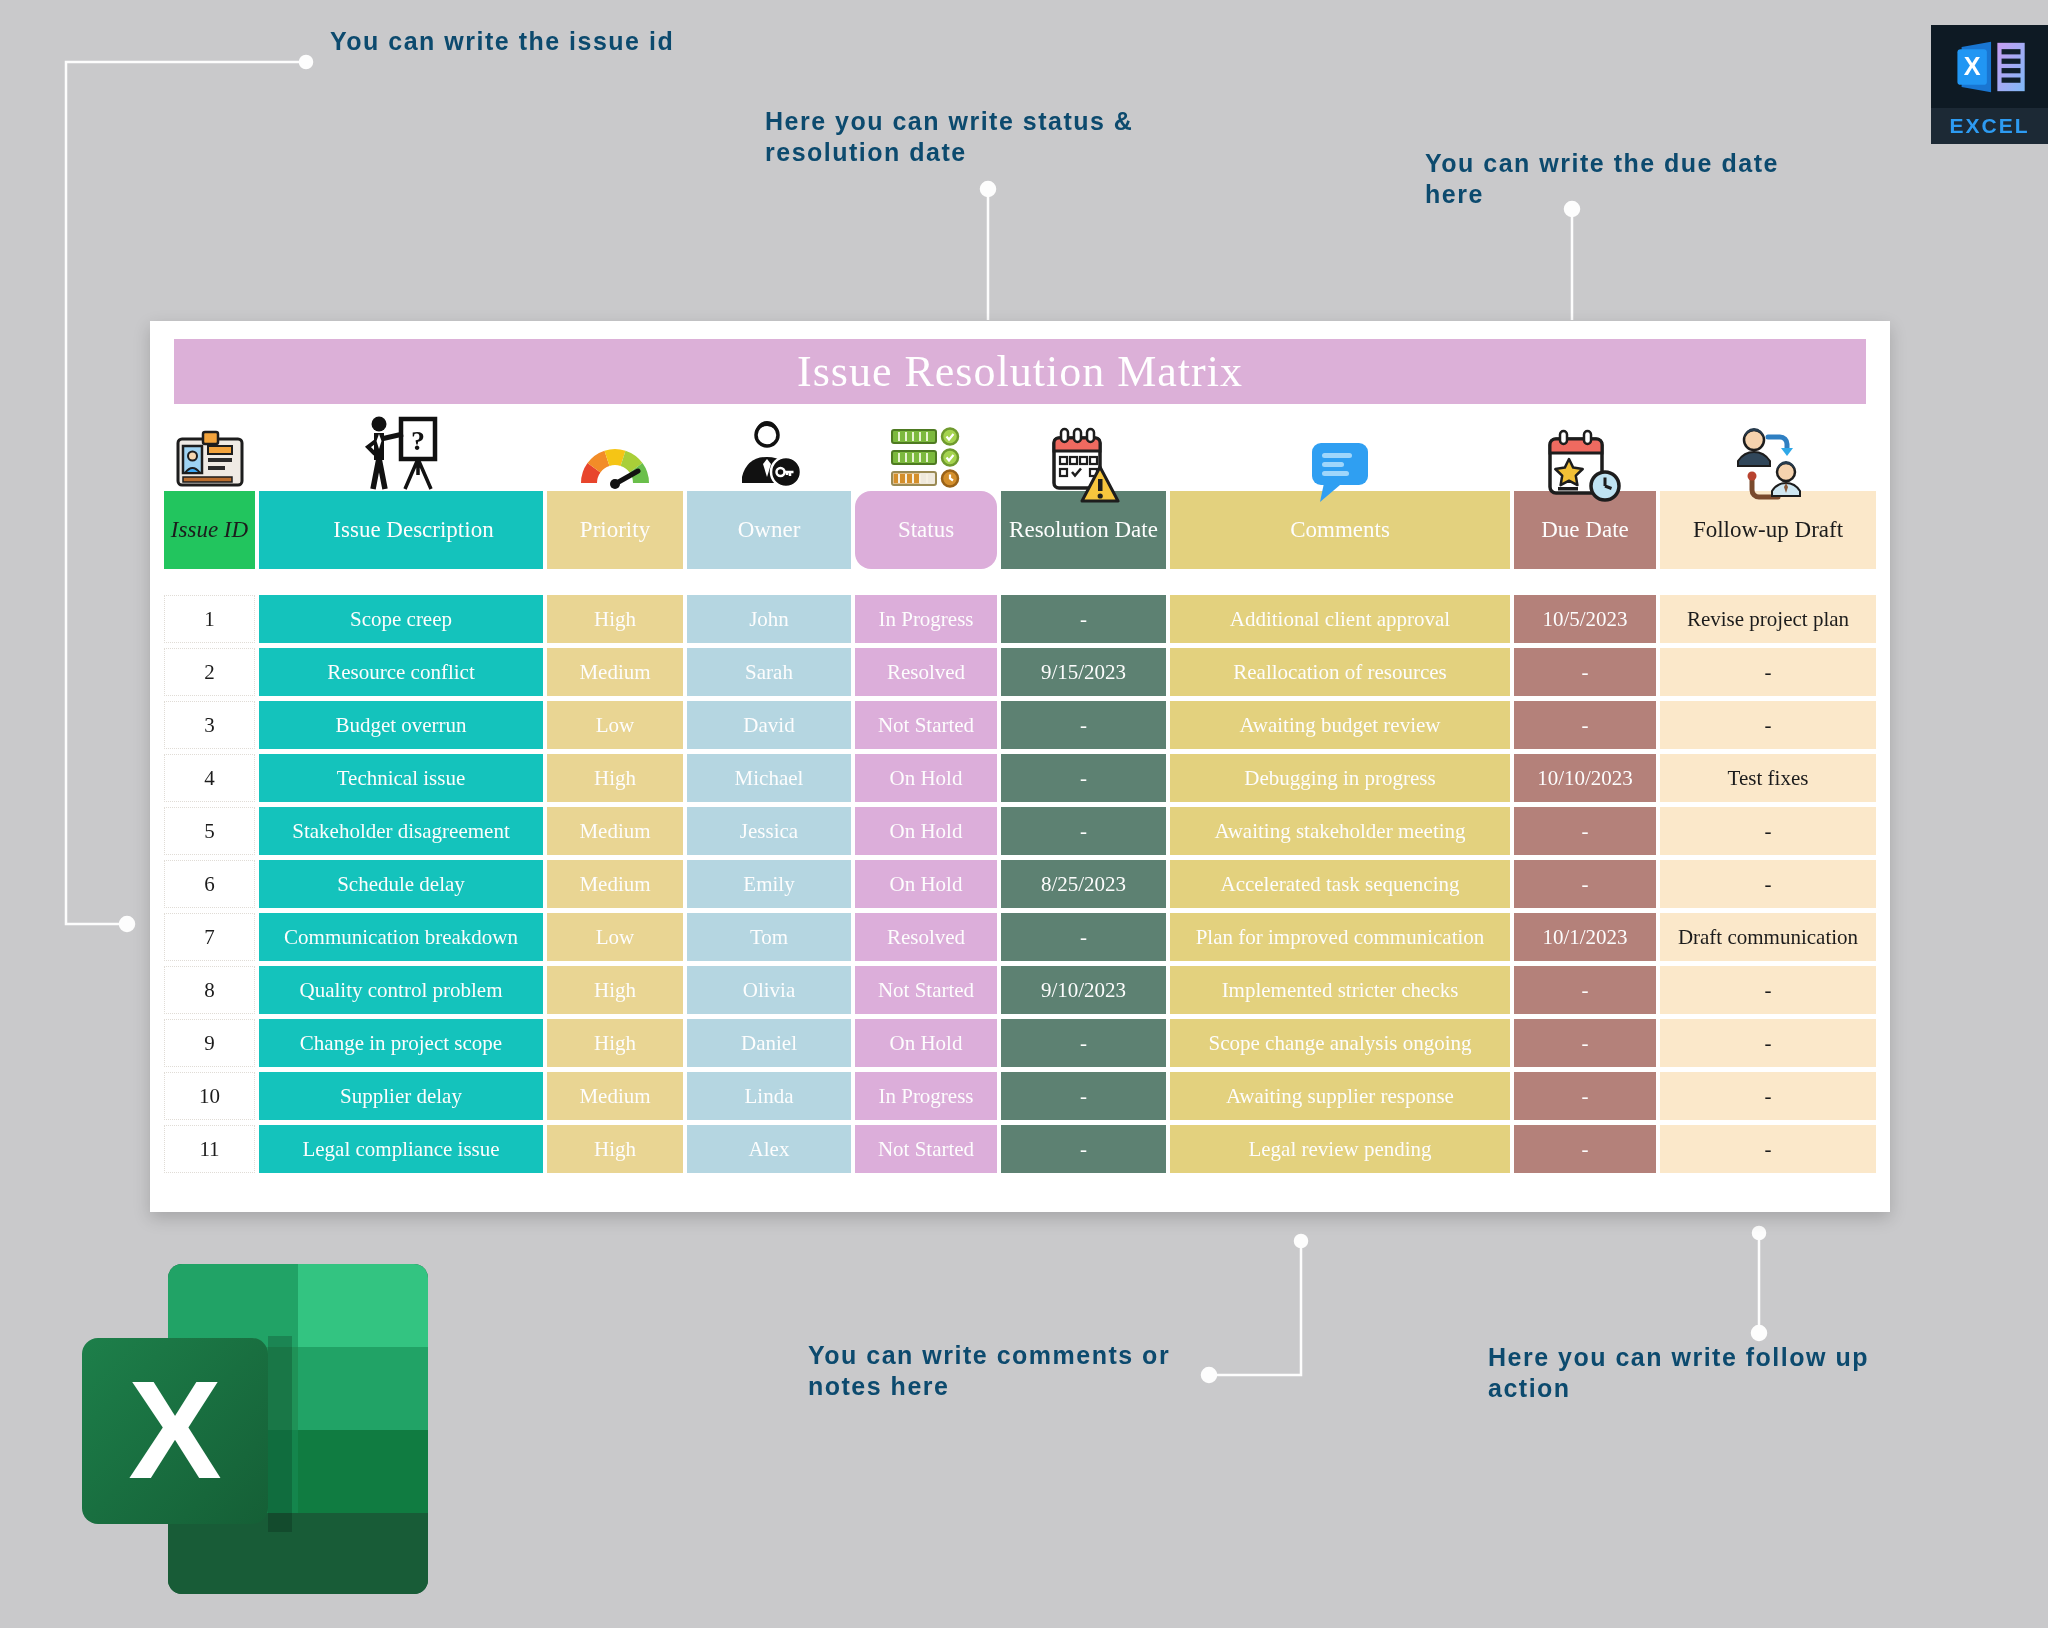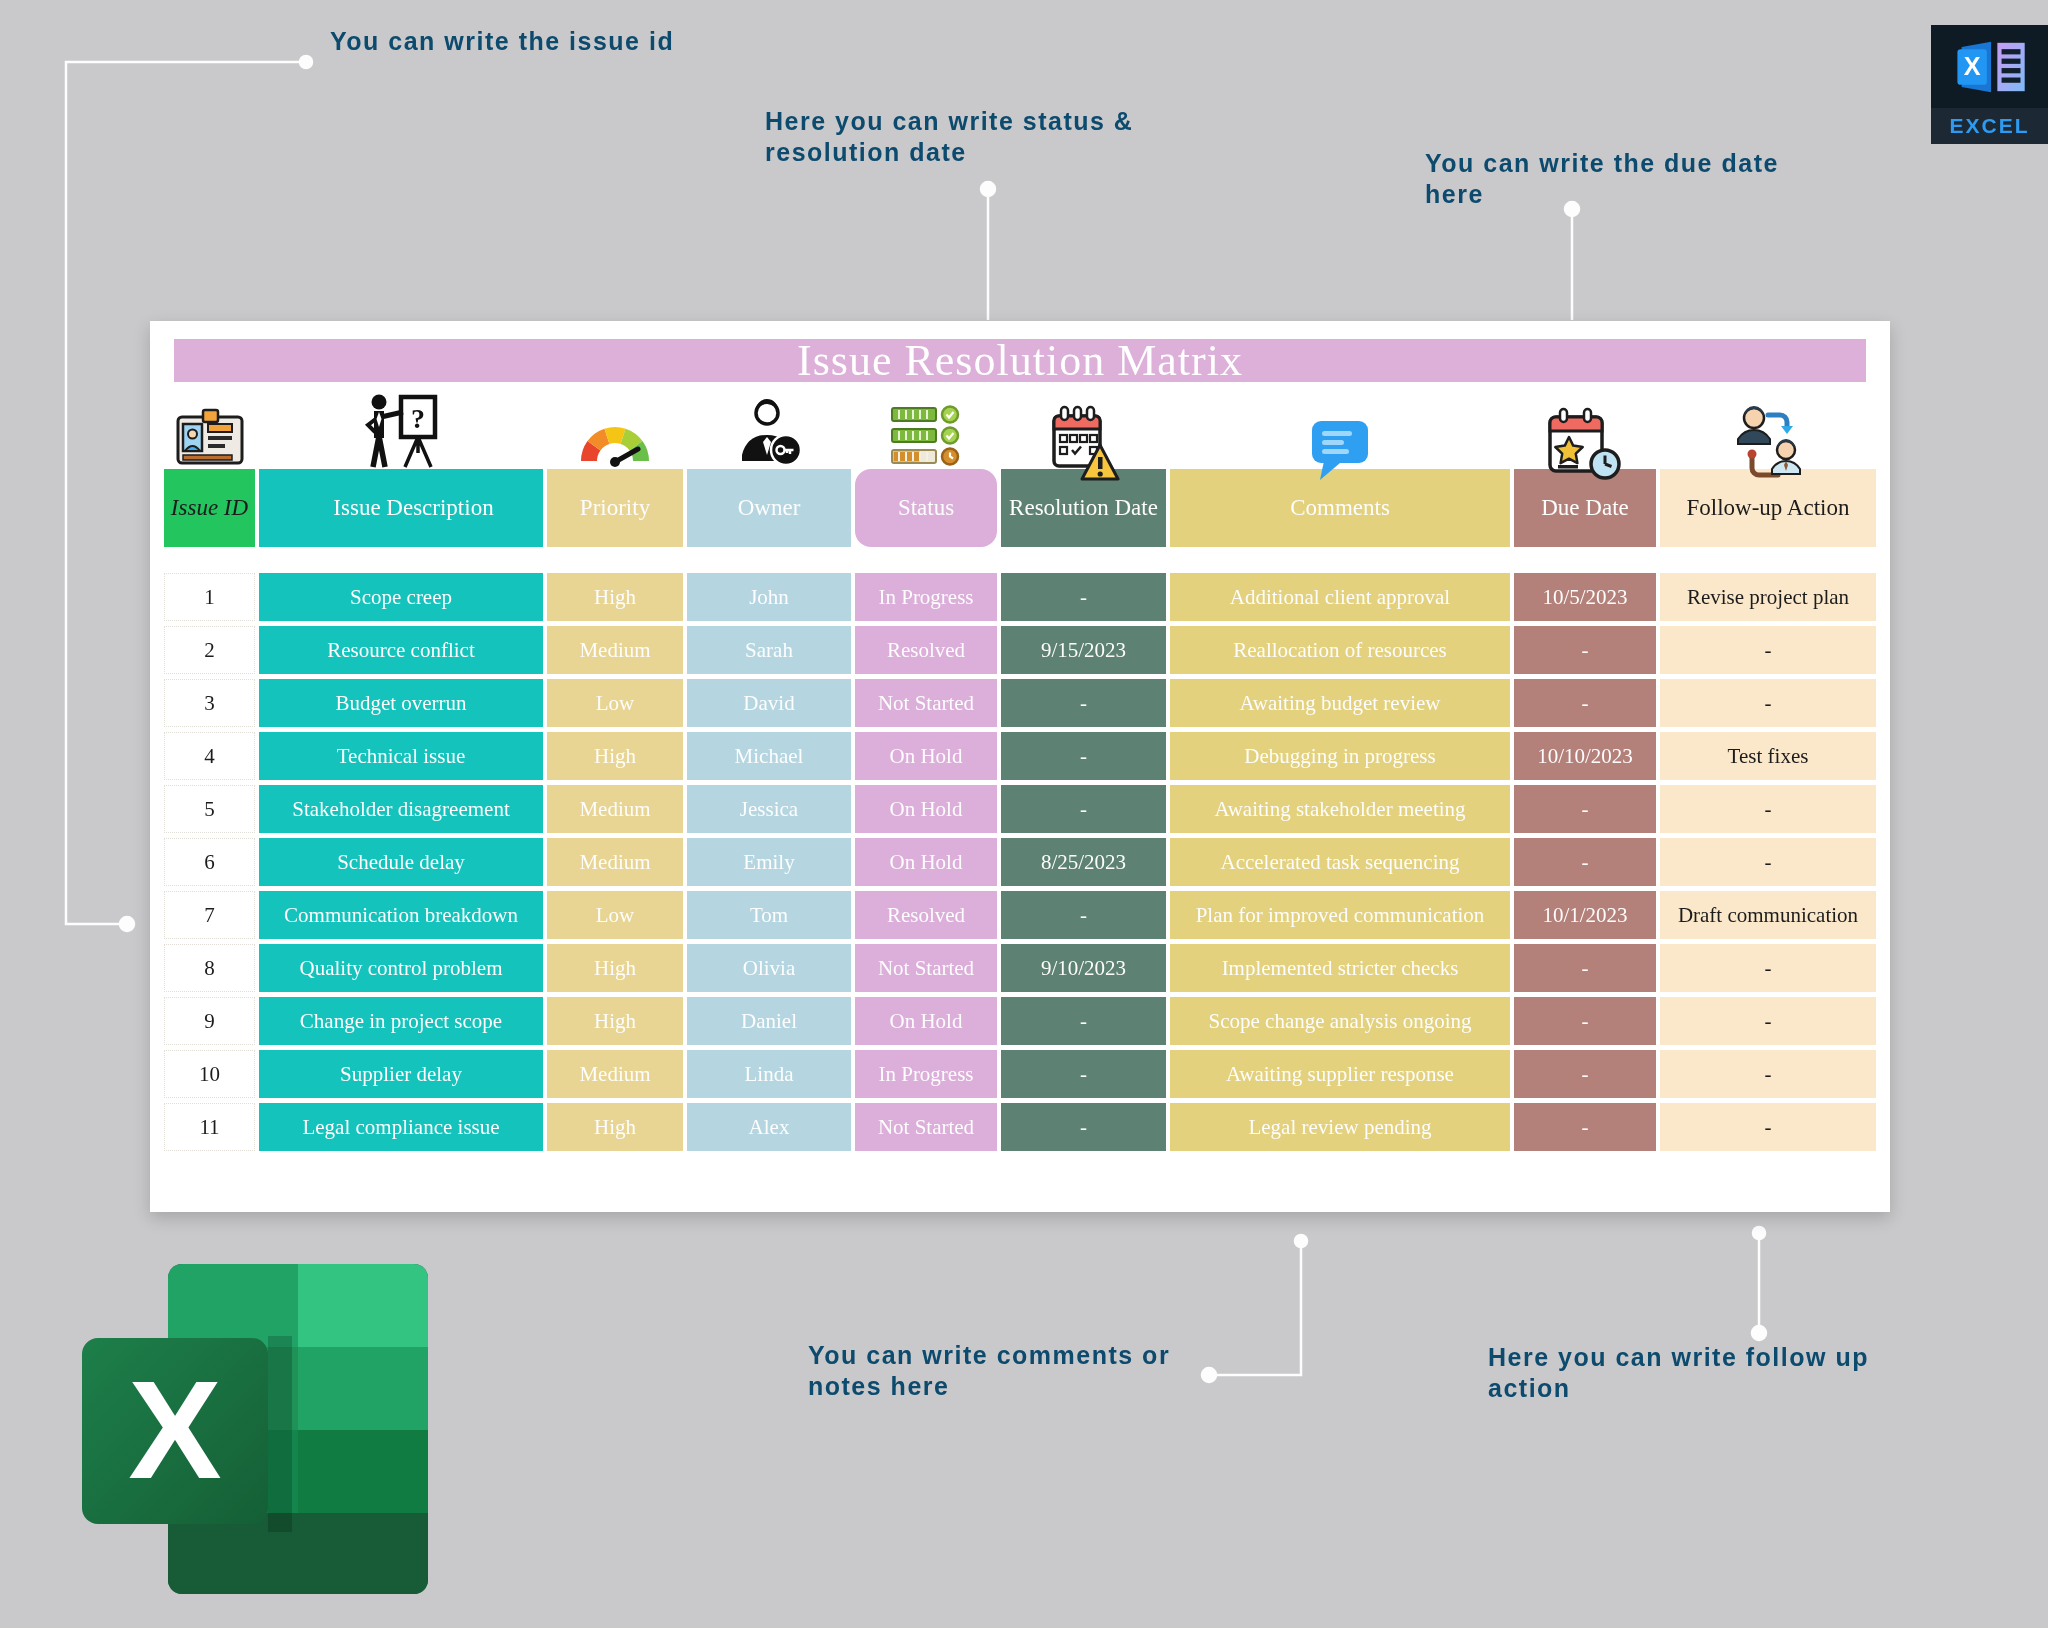--- a/index.html
+++ b/index.html
@@ -14,21 +14,21 @@
     letter-spacing:1.5px;line-height:1.22;
   }
   #lines{position:absolute;left:0;top:0;pointer-events:none;}
   
   .card{
     position:absolute;left:150px;top:321px;width:1740px;height:891px;
     background:#ffffff;box-sizing:border-box;padding:18px 14px 0 14px;
     box-shadow:0 6px 16px rgba(0,0,0,0.18);
   }
   .title-bar{
-    height:43px;margin:0 10px 7px 10px;background:#dcb0d8;
+    height:65px;margin:0 10px 7px 10px;background:#dcb0d8;
     display:flex;align-items:center;justify-content:center;
   }
   .title-bar span{
     font-family:"Liberation Serif","DejaVu Serif",serif;
     color:#ffffff;font-size:44px;letter-spacing:1px;
   }
   .tgrid{
     display:grid;
     grid-template-columns:91px 284px 136px 164px 142px 165px 340px 142px 216px;
     column-gap:4px;
@@ -280,21 +280,21 @@
       </div>
     <div class="tgrid" id="header-row">
         <div class="h-cell" style="background: #22c55e; color: rgb(28, 28, 28); font-style: italic;">Issue ID</div>
         <div class="h-cell" style="background: rgb(20, 195, 188); color: rgb(253, 253, 253); padding-left: 25px;">Issue Description</div>
         <div class="h-cell" style="background: rgb(233, 213, 147); color: rgb(253, 253, 253); text-align: center;">Priority</div>
         <div class="h-cell" style="background: rgb(181, 214, 225); color: rgb(253, 253, 253);">Owner</div>
         <div class="h-cell" style="background: rgb(220, 174, 218); color: rgb(253, 253, 253); border-radius: 16px;">Status</div>
         <div class="h-cell" style="background: rgb(93, 129, 114); color: rgb(253, 253, 253);">Resolution Date</div>
         <div class="h-cell" style="background: rgb(227, 209, 126); color: rgb(253, 253, 253);">Comments</div>
         <div class="h-cell" style="background: rgb(180, 129, 122); color: rgb(253, 253, 253);">Due Date</div>
-        <div class="h-cell" style="background: rgb(251, 232, 202); color: rgb(28, 28, 28);">Follow-up Action</div>
+        <div class="h-cell" style="background: rgb(251, 232, 202); color: rgb(28, 28, 28);">Follow-up Draft</div>
       </div>
     <div class="tgrid tbody" id="body-grid">
         <div class="trow"><div class="cell white" style="background: rgb(255, 255, 255); color: rgb(28, 28, 28);">1</div><div class="cell" style="background: rgb(20, 195, 188); color: rgb(253, 253, 253);">Scope creep</div><div class="cell" style="background: rgb(233, 213, 147); color: rgb(253, 253, 253);">High</div><div class="cell" style="background: rgb(181, 214, 225); color: rgb(253, 253, 253);">John</div><div class="cell" style="background: rgb(220, 174, 218); color: rgb(253, 253, 253);">In Progress</div><div class="cell" style="background: rgb(93, 129, 114); color: rgb(253, 253, 253);">-</div><div class="cell" style="background: rgb(227, 209, 126); color: rgb(253, 253, 253);">Additional client approval</div><div class="cell" style="background: rgb(180, 129, 122); color: rgb(253, 253, 253);">10/5/2023</div><div class="cell" style="background: rgb(251, 232, 202); color: rgb(28, 28, 28);">Revise project plan</div></div>
         <div class="trow"><div class="cell white" style="background: rgb(255, 255, 255); color: rgb(28, 28, 28);">2</div><div class="cell" style="background: rgb(20, 195, 188); color: rgb(253, 253, 253);">Resource conflict</div><div class="cell" style="background: rgb(233, 213, 147); color: rgb(253, 253, 253);">Medium</div><div class="cell" style="background: rgb(181, 214, 225); color: rgb(253, 253, 253);">Sarah</div><div class="cell" style="background: rgb(220, 174, 218); color: rgb(253, 253, 253);">Resolved</div><div class="cell" style="background: rgb(93, 129, 114); color: rgb(253, 253, 253);">9/15/2023</div><div class="cell" style="background: rgb(227, 209, 126); color: rgb(253, 253, 253);">Reallocation of resources</div><div class="cell" style="background: rgb(180, 129, 122); color: rgb(253, 253, 253);">-</div><div class="cell" style="background: rgb(251, 232, 202); color: rgb(28, 28, 28);">-</div></div>
         <div class="trow"><div class="cell white" style="background: rgb(255, 255, 255); color: rgb(28, 28, 28);">3</div><div class="cell" style="background: rgb(20, 195, 188); color: rgb(253, 253, 253);">Budget overrun</div><div class="cell" style="background: rgb(233, 213, 147); color: rgb(253, 253, 253);">Low</div><div class="cell" style="background: rgb(181, 214, 225); color: rgb(253, 253, 253);">David</div><div class="cell" style="background: rgb(220, 174, 218); color: rgb(253, 253, 253);">Not Started</div><div class="cell" style="background: rgb(93, 129, 114); color: rgb(253, 253, 253);">-</div><div class="cell" style="background: rgb(227, 209, 126); color: rgb(253, 253, 253);">Awaiting budget review</div><div class="cell" style="background: rgb(180, 129, 122); color: rgb(253, 253, 253);">-</div><div class="cell" style="background: rgb(251, 232, 202); color: rgb(28, 28, 28);">-</div></div>
         <div class="trow"><div class="cell white" style="background: rgb(255, 255, 255); color: rgb(28, 28, 28);">4</div><div class="cell" style="background: rgb(20, 195, 188); color: rgb(253, 253, 253);">Technical issue</div><div class="cell" style="background: rgb(233, 213, 147); color: rgb(253, 253, 253);">High</div><div class="cell" style="background: rgb(181, 214, 225); color: rgb(253, 253, 253);">Michael</div><div class="cell" style="background: rgb(220, 174, 218); color: rgb(253, 253, 253);">On Hold</div><div class="cell" style="background: rgb(93, 129, 114); color: rgb(253, 253, 253);">-</div><div class="cell" style="background: rgb(227, 209, 126); color: rgb(253, 253, 253);">Debugging in progress</div><div class="cell" style="background: rgb(180, 129, 122); color: rgb(253, 253, 253);">10/10/2023</div><div class="cell" style="background: rgb(251, 232, 202); color: rgb(28, 28, 28);">Test fixes</div></div>
         <div class="trow"><div class="cell white" style="background: rgb(255, 255, 255); color: rgb(28, 28, 28);">5</div><div class="cell" style="background: rgb(20, 195, 188); color: rgb(253, 253, 253);">Stakeholder disagreement</div><div class="cell" style="background: rgb(233, 213, 147); color: rgb(253, 253, 253);">Medium</div><div class="cell" style="background: rgb(181, 214, 225); color: rgb(253, 253, 253);">Jessica</div><div class="cell" style="background: rgb(220, 174, 218); color: rgb(253, 253, 253);">On Hold</div><div class="cell" style="background: rgb(93, 129, 114); color: rgb(253, 253, 253);">-</div><div class="cell" style="background: rgb(227, 209, 126); color: rgb(253, 253, 253);">Awaiting stakeholder meeting</div><div class="cell" style="background: rgb(180, 129, 122); color: rgb(253, 253, 253);">-</div><div class="cell" style="background: rgb(251, 232, 202); color: rgb(28, 28, 28);">-</div></div>
         <div class="trow"><div class="cell white" style="background: rgb(255, 255, 255); color: rgb(28, 28, 28);">6</div><div class="cell" style="background: rgb(20, 195, 188); color: rgb(253, 253, 253);">Schedule delay</div><div class="cell" style="background: rgb(233, 213, 147); color: rgb(253, 253, 253);">Medium</div><div class="cell" style="background: rgb(181, 214, 225); color: rgb(253, 253, 253);">Emily</div><div class="cell" style="background: rgb(220, 174, 218); color: rgb(253, 253, 253);">On Hold</div><div class="cell" style="background: rgb(93, 129, 114); color: rgb(253, 253, 253);">8/25/2023</div><div class="cell" style="background: rgb(227, 209, 126); color: rgb(253, 253, 253);">Accelerated task sequencing</div><div class="cell" style="background: rgb(180, 129, 122); color: rgb(253, 253, 253);">-</div><div class="cell" style="background: rgb(251, 232, 202); color: rgb(28, 28, 28);">-</div></div>
         <div class="trow"><div class="cell white" style="background: rgb(255, 255, 255); color: rgb(28, 28, 28);">7</div><div class="cell" style="background: rgb(20, 195, 188); color: rgb(253, 253, 253);">Communication breakdown</div><div class="cell" style="background: rgb(233, 213, 147); color: rgb(253, 253, 253);">Low</div><div class="cell" style="background: rgb(181, 214, 225); color: rgb(253, 253, 253);">Tom</div><div class="cell" style="background: rgb(220, 174, 218); color: rgb(253, 253, 253);">Resolved</div><div class="cell" style="background: rgb(93, 129, 114); color: rgb(253, 253, 253);">-</div><div class="cell" style="background: rgb(227, 209, 126); color: rgb(253, 253, 253);">Plan for improved communication</div><div class="cell" style="background: rgb(180, 129, 122); color: rgb(253, 253, 253);">10/1/2023</div><div class="cell" style="background: rgb(251, 232, 202); color: rgb(28, 28, 28);">Draft communication</div></div>
         <div class="trow"><div class="cell white" style="background: rgb(255, 255, 255); color: rgb(28, 28, 28);">8</div><div class="cell" style="background: rgb(20, 195, 188); color: rgb(253, 253, 253);">Quality control problem</div><div class="cell" style="background: rgb(233, 213, 147); color: rgb(253, 253, 253);">High</div><div class="cell" style="background: rgb(181, 214, 225); color: rgb(253, 253, 253);">Olivia</div><div class="cell" style="background: rgb(220, 174, 218); color: rgb(253, 253, 253);">Not Started</div><div class="cell" style="background: rgb(93, 129, 114); color: rgb(253, 253, 253);">9/10/2023</div><div class="cell" style="background: rgb(227, 209, 126); color: rgb(253, 253, 253);">Implemented stricter checks</div><div class="cell" style="background: rgb(180, 129, 122); color: rgb(253, 253, 253);">-</div><div class="cell" style="background: rgb(251, 232, 202); color: rgb(28, 28, 28);">-</div></div>

